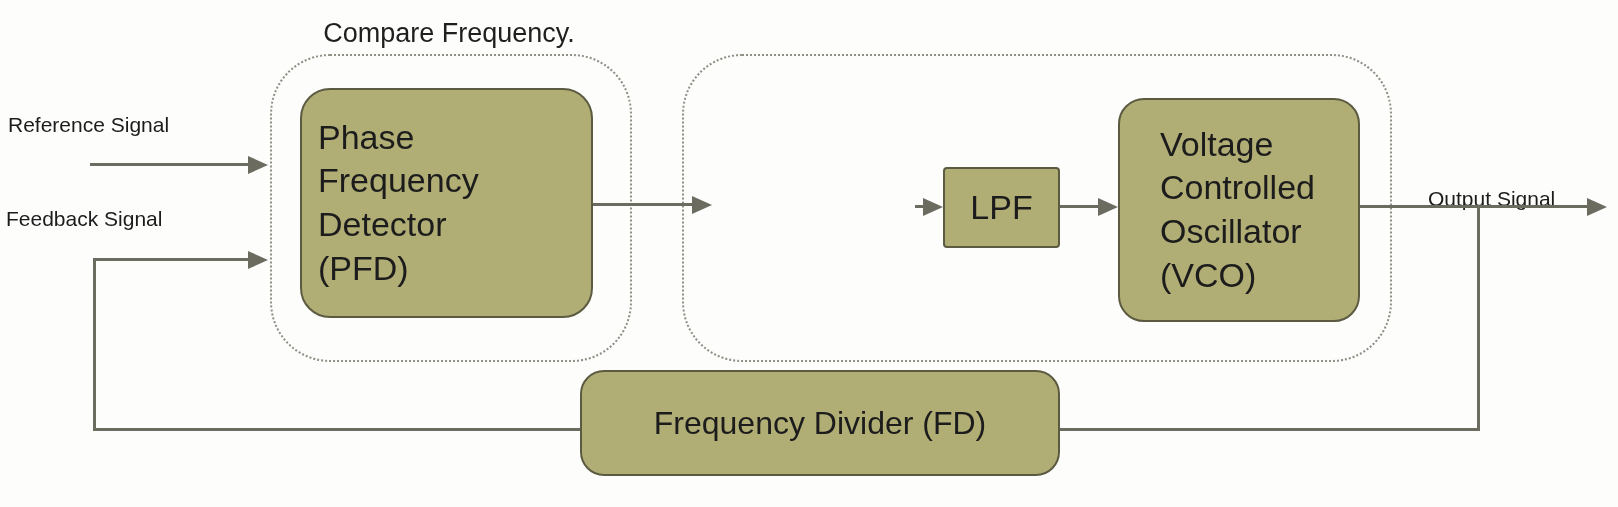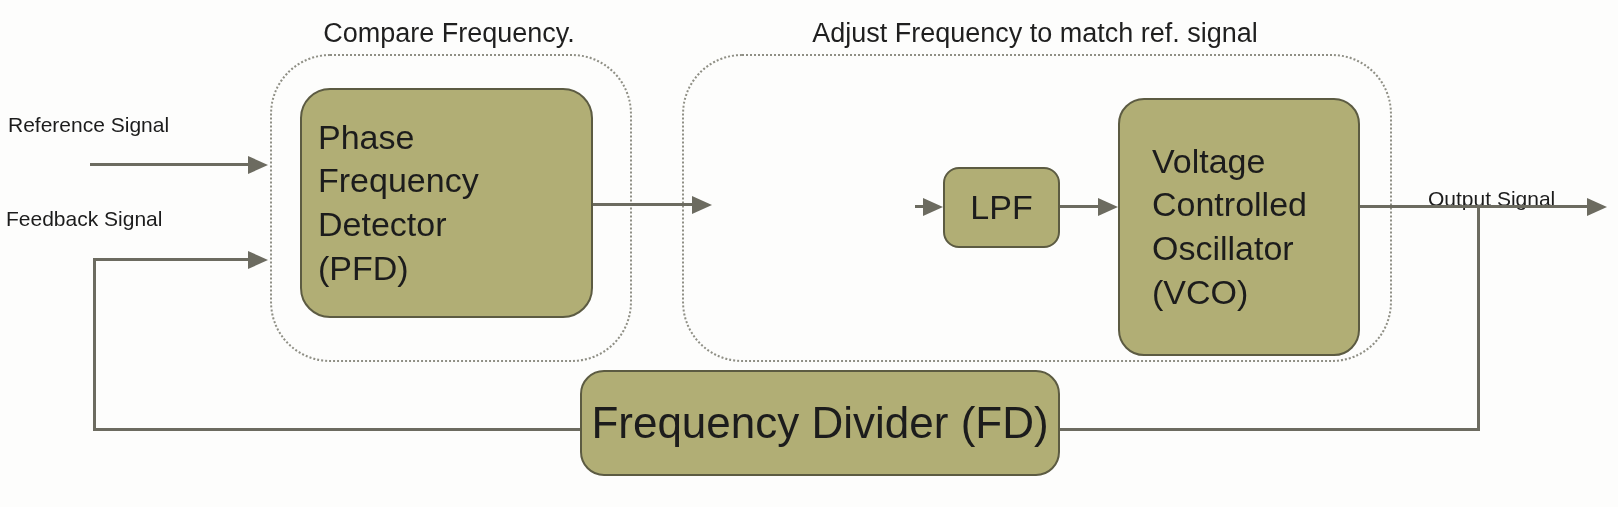--- a/index.html
+++ b/index.html
@@ -23,23 +23,23 @@
   .glabel.compare{left:270px;width:358px;top:18px;}
   .glabel.adjust{left:682px;width:706px;top:18px;}
   
   .block{
     position:absolute;background:var(--block_fill);border:2px solid var(--block_border);
     box-sizing:border-box;display:flex;align-items:center;
     font-size:34px;line-height:1.28;color:var(--ink);white-space:pre-line;
   }
   .block.pfd{left:300px;top:88px;width:293px;height:230px;border-radius:30px;padding-left:16px;}
   .block.cp{left:712px;top:130px;width:203px;height:156px;border-radius:22px;padding-left:26px;}
-  .block.lpf{left:943px;top:167px;width:117px;height:81px;border-radius:16px;justify-content:center;}
-  .block.vco{left:1118px;top:98px;width:242px;height:258px;border-radius:26px;padding-left:32px;}
-  .block.fd{left:580px;top:370px;width:480px;height:106px;border-radius:24px;justify-content:center;font-size:44px;}
+  .block.lpf{left:943px;top:167px;width:117px;height:81px;border-radius:4px;justify-content:center;}
+  .block.vco{left:1118px;top:98px;width:242px;height:224px;border-radius:26px;padding-left:40px;}
+  .block.fd{left:580px;top:370px;width:480px;height:106px;border-radius:24px;justify-content:center;font-size:32px;}
   
   .slabel{position:absolute;font-size:21px;color:var(--ink);white-space:nowrap;}
   .slabel.ref{left:8px;top:113px;}
   .slabel.fb{left:6px;top:207px;text-align:right;}
   .slabel.out{left:1428px;top:155px;margin-top:32px;}
   
   .hline{position:absolute;height:3px;background:var(--line);}
   .vline{position:absolute;width:3px;background:var(--line);}
   .ah{position:absolute;width:0;height:0;
       border-top:9px solid transparent;border-bottom:9px solid transparent;
@@ -54,21 +54,20 @@
   .l-out{left:1360px;top:205px;width:227px;}     .a-out{left:1587px;top:198px;}
   .v-right{left:1477px;top:205px;height:225px;}
   .l-br{left:1060px;top:428px;width:420px;}
 </style>
 </head>
 <body>
 
 <div class="stage">
 
   <div class="glabel compare">Compare Frequency.</div>
-  <div class="glabel adjust">Adjust Frequency to match ref. signal</div>
 
   <div class="gbox compare"></div>
   <div class="gbox adjust"></div>
 
   <div class="slabel ref">Reference Signal</div>
   <div class="slabel fb">Feedback Signal</div>
   <div class="slabel out">Output Signal</div>
 
   <div class="block pfd">Phase
 Frequency

